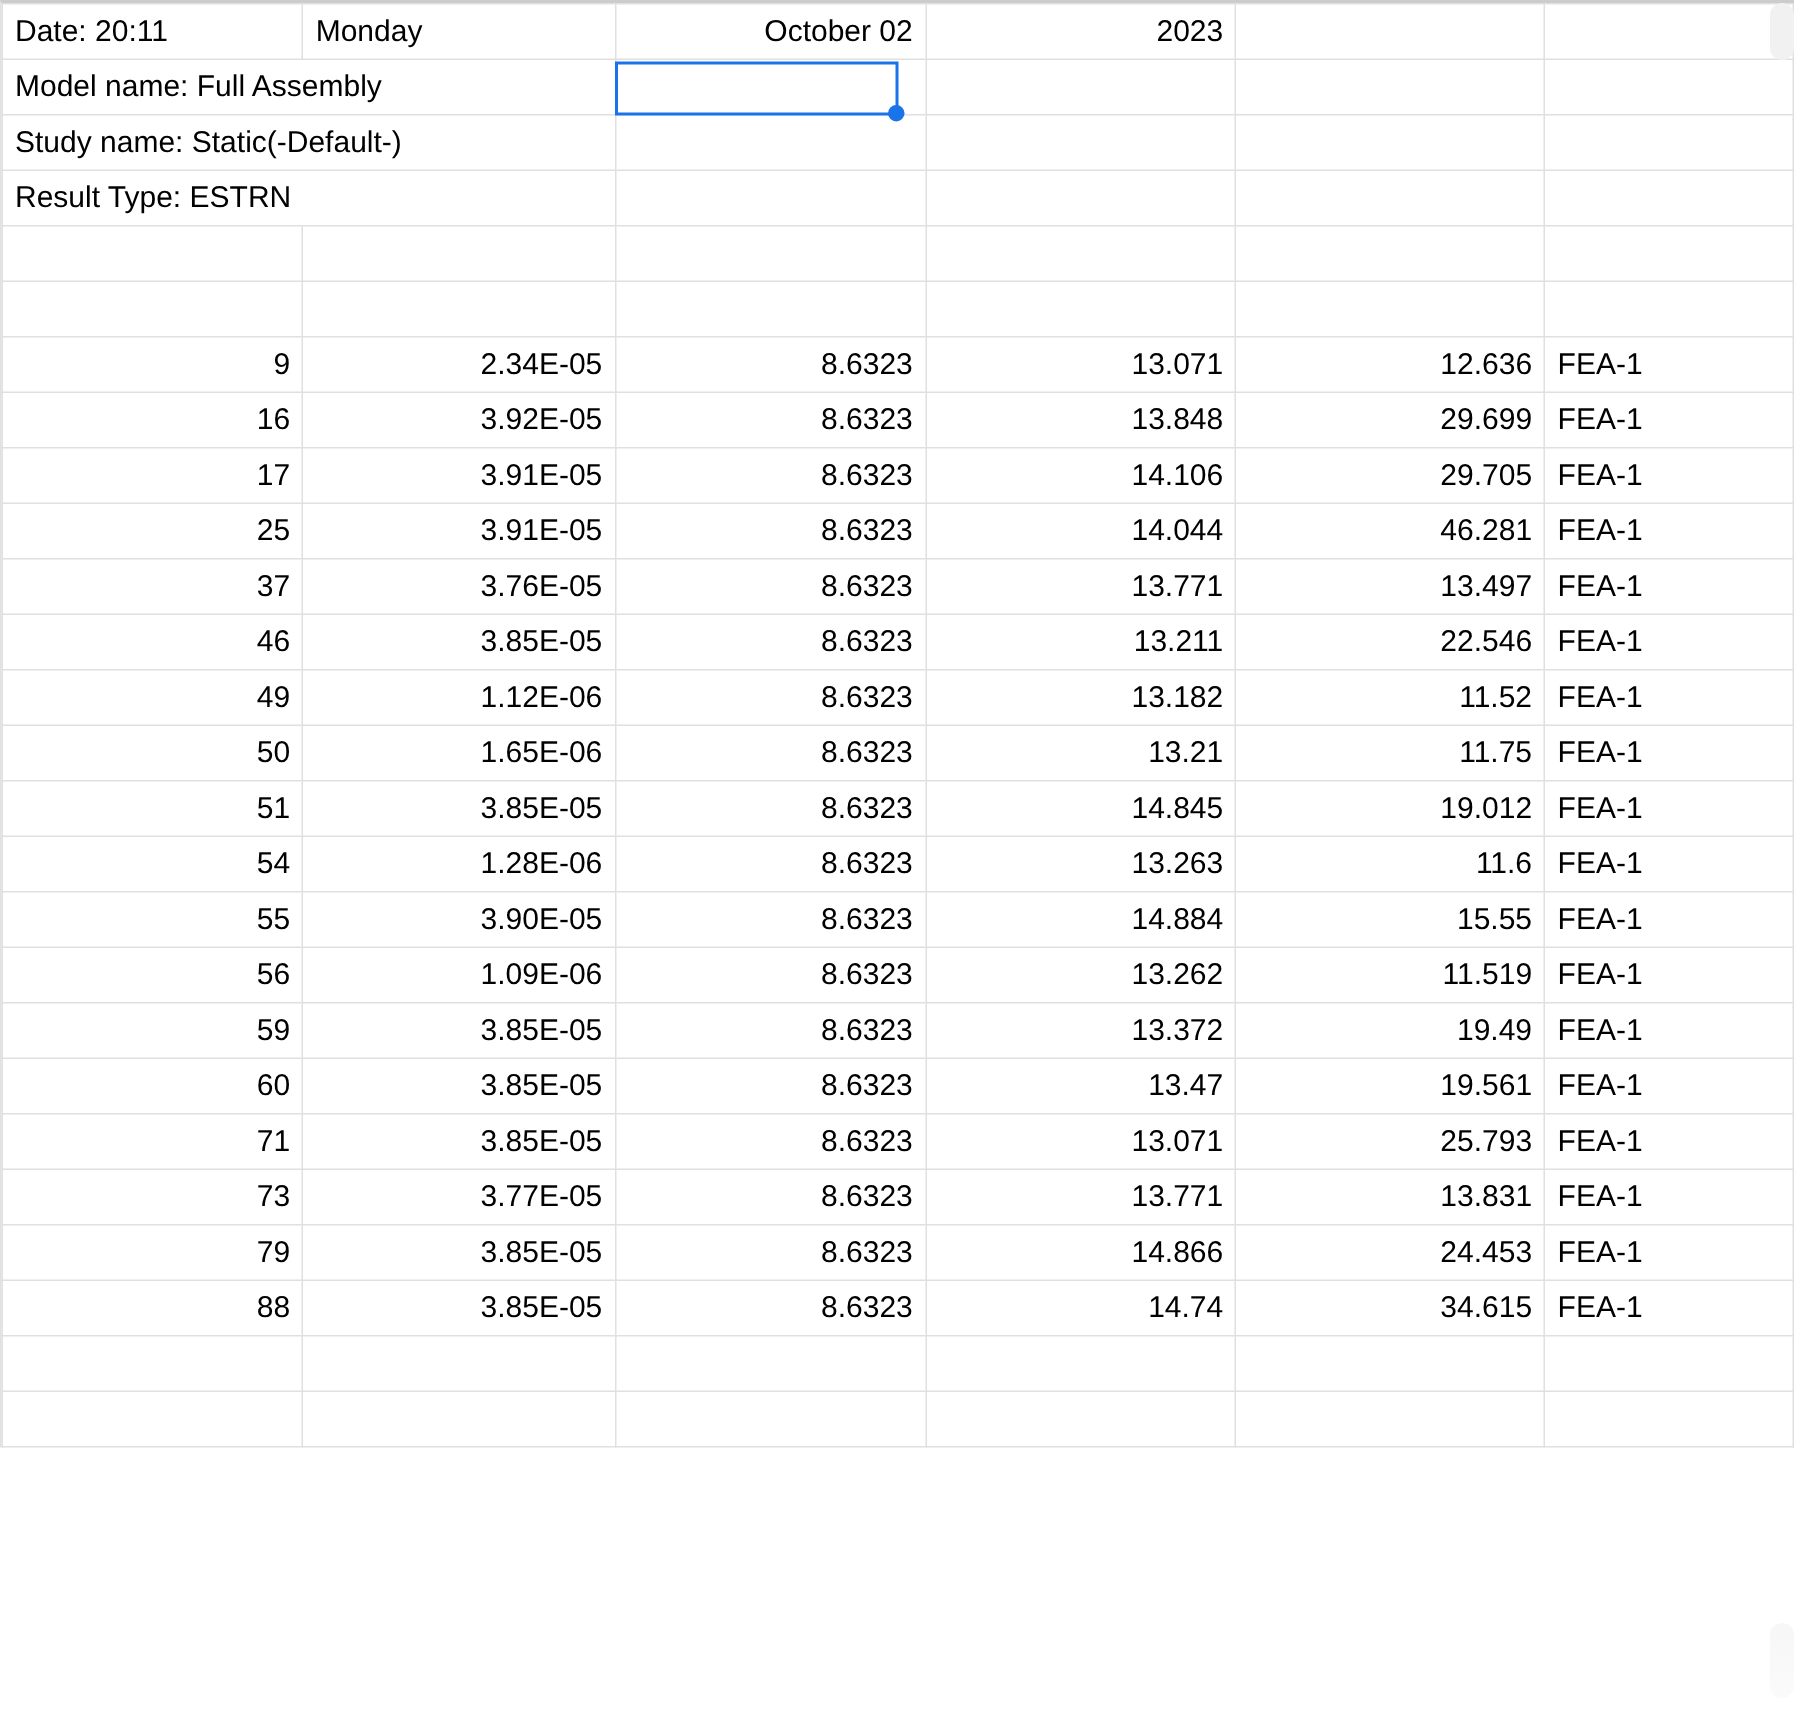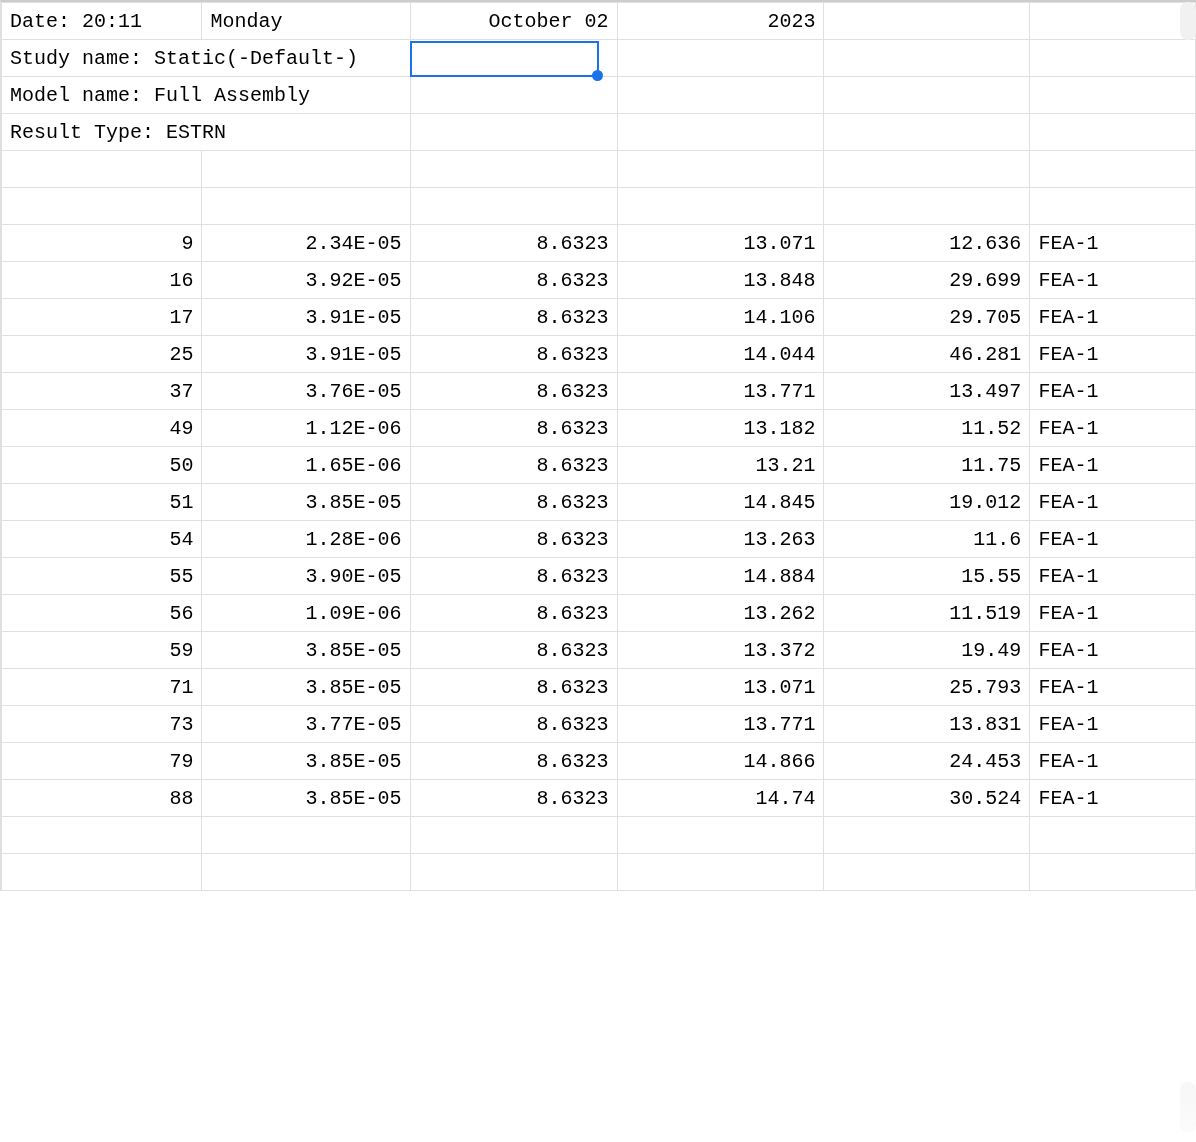--- a/index.html
+++ b/index.html
@@ -10,21 +10,20 @@
       color: #000;
       overflow: hidden;
       width: 1196px;
       height: 1142px;
       position: relative;
     }
     .sheet {
       border-top: 2px solid #ccc;
       border-left: 1px solid #e0e0e0;
       position: relative;
-      font-family: Liberation Mono, monospace;
     }
     table {
       border-collapse: collapse;
       width: 100%;
       table-layout: fixed;
     }
     td {
       border: 1px solid #e0e0e0;
       height: 37px;
       padding: 0 8px;
@@ -84,28 +83,28 @@
     <tbody id="tb">
         <tr>
           <td class="txt">Date:  20:11</td>
           <td class="txt">Monday</td>
           <td class="num">October 02</td>
           <td class="num">2023</td>
           <td class="txt"></td>
           <td class="txt"></td>
         </tr>
         <tr>
+          <td class="txt" colspan="2">Model name: Full Assembly</td>
+          <td class="txt"></td>
+          <td class="txt"></td>
+          <td class="txt"></td>
+          <td class="txt"></td>
+        </tr>
+        <tr>
           <td class="txt" colspan="2">Study name: Static(-Default-)</td>
-          <td class="txt"></td>
-          <td class="txt"></td>
-          <td class="txt"></td>
-          <td class="txt"></td>
-        </tr>
-        <tr>
-          <td class="txt" colspan="2">Model name: Full Assembly</td>
           <td class="txt"></td>
           <td class="txt"></td>
           <td class="txt"></td>
           <td class="txt"></td>
         </tr>
         <tr>
           <td class="txt" colspan="2">Result Type: ESTRN</td>
           <td class="txt"></td>
           <td class="txt"></td>
           <td class="txt"></td>
@@ -161,20 +160,28 @@
         </tr>
         <tr>
           <td class="num">37</td>
           <td class="num">3.76E-05</td>
           <td class="num">8.6323</td>
           <td class="num">13.771</td>
           <td class="num">13.497</td>
           <td class="txt">FEA-1</td>
         </tr>
         <tr>
+          <td class="num">46</td>
+          <td class="num">3.85E-05</td>
+          <td class="num">8.6323</td>
+          <td class="num">13.211</td>
+          <td class="num">22.546</td>
+          <td class="txt">FEA-1</td>
+        </tr>
+        <tr>
           <td class="num">49</td>
           <td class="num">1.12E-06</td>
           <td class="num">8.6323</td>
           <td class="num">13.182</td>
           <td class="num">11.52</td>
           <td class="txt">FEA-1</td>
         </tr>
         <tr>
           <td class="num">50</td>
           <td class="num">1.65E-06</td>
@@ -217,20 +224,28 @@
         </tr>
         <tr>
           <td class="num">59</td>
           <td class="num">3.85E-05</td>
           <td class="num">8.6323</td>
           <td class="num">13.372</td>
           <td class="num">19.49</td>
           <td class="txt">FEA-1</td>
         </tr>
         <tr>
+          <td class="num">60</td>
+          <td class="num">3.85E-05</td>
+          <td class="num">8.6323</td>
+          <td class="num">13.47</td>
+          <td class="num">19.561</td>
+          <td class="txt">FEA-1</td>
+        </tr>
+        <tr>
           <td class="num">71</td>
           <td class="num">3.85E-05</td>
           <td class="num">8.6323</td>
           <td class="num">13.071</td>
           <td class="num">25.793</td>
           <td class="txt">FEA-1</td>
         </tr>
         <tr>
           <td class="num">73</td>
           <td class="num">3.77E-05</td>
@@ -245,21 +260,21 @@
           <td class="num">8.6323</td>
           <td class="num">14.866</td>
           <td class="num">24.453</td>
           <td class="txt">FEA-1</td>
         </tr>
         <tr>
           <td class="num">88</td>
           <td class="num">3.85E-05</td>
           <td class="num">8.6323</td>
           <td class="num">14.74</td>
-          <td class="num">30.524</td>
+          <td class="num">34.615</td>
           <td class="txt">FEA-1</td>
         </tr>
         <tr>
           <td class="txt"></td>
           <td class="txt"></td>
           <td class="txt"></td>
           <td class="txt"></td>
           <td class="txt"></td>
           <td class="txt"></td>
         </tr>

